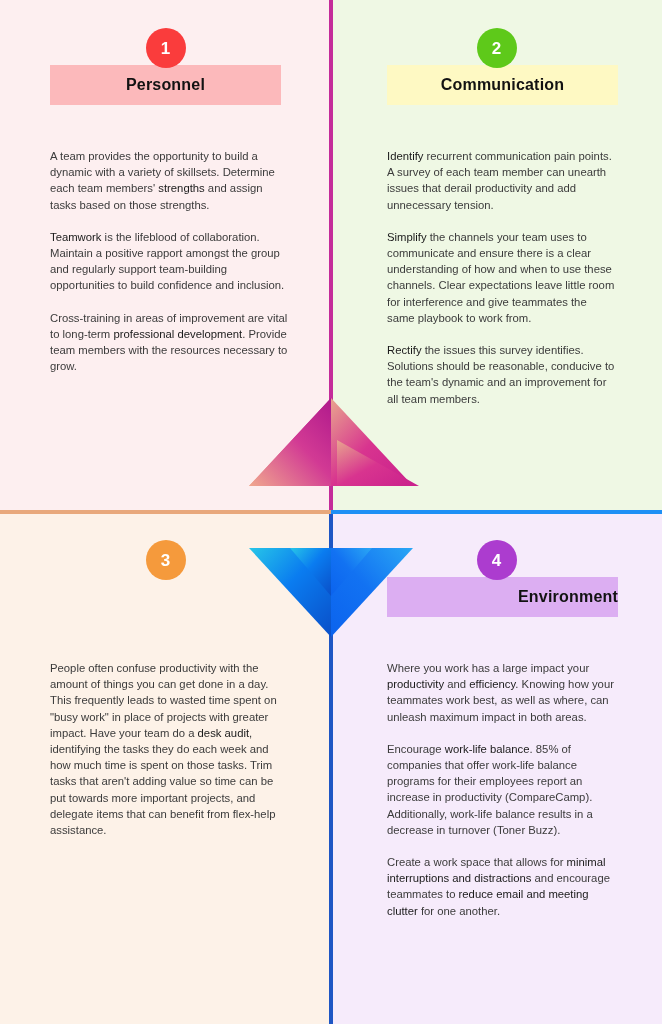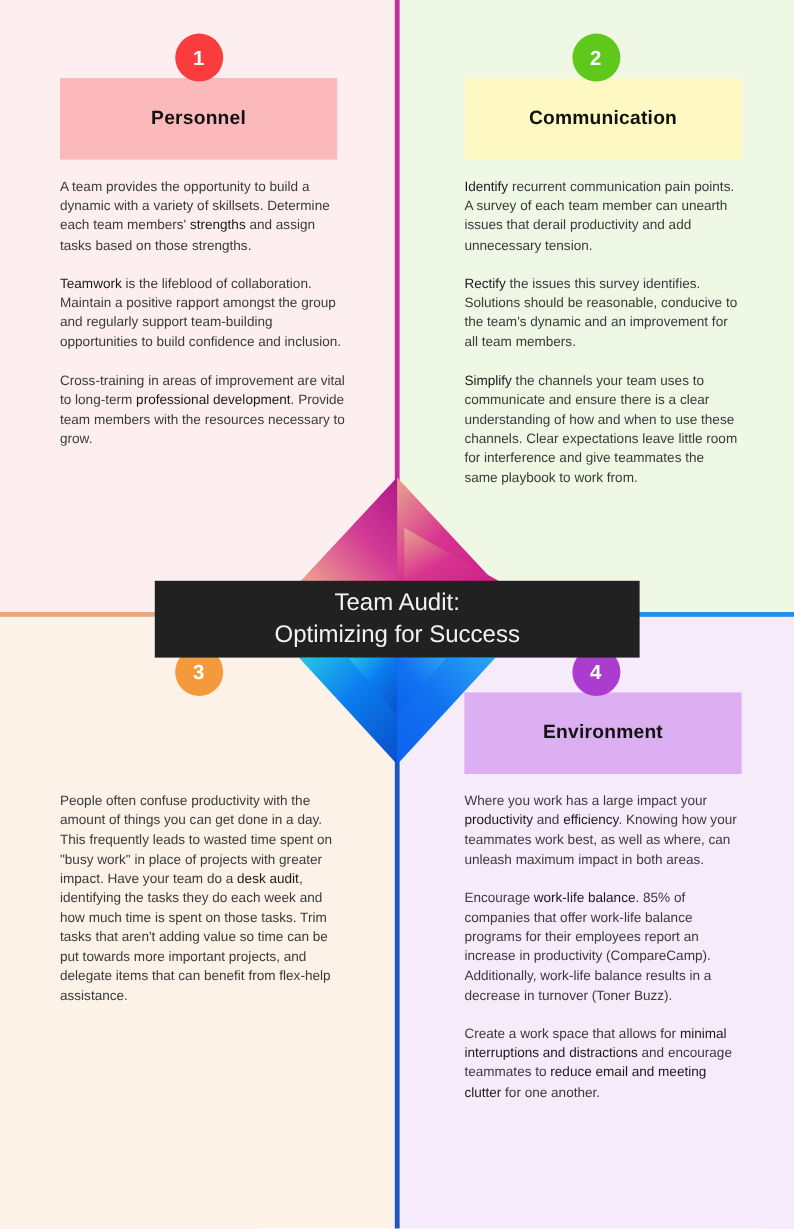--- a/index.html
+++ b/index.html
@@ -73,32 +73,32 @@
   .badge-1 { background: #fa3c3c; }
   .badge-2 { background: #5ec91a; }
   .badge-3 { background: #f59a3c; }
   .badge-4 { background: #ac3ccf; }
 
   .title-band {
     position: absolute;
     top: 65px;
     left: 50px;
     width: 231px;
-    height: 68px;
+    height: 40px;
     display: flex;
     align-items: center;
     justify-content: center;
     z-index: 2;
   }
   .quad-tr .title-band, .quad-br .title-band { left: 56px; }
 
   .band-1 { background: #fcb9bb; }
   .band-2 { background: #fef9c3; justify-content: center; }
   .band-3 { background: #fbd0a3; }
-  .band-4 { background: #dcaef2; }
+  .band-4 { background: #dcaef2; justify-content: flex-end; }
 
   .title-band .label {
     font-size: 16px;
     font-weight: bold;
     color: #121212;
     letter-spacing: 0.2px;
   }
 
   .body {
     position: absolute;
@@ -166,22 +166,22 @@
       </div>
   </div>
 
   <div class="quad quad-tr">
     <div class="badge badge-2">2</div>
     <div class="title-band band-2">
       <span class="label">Communication</span>
     </div>
     <div class="body">
         <p><b>Identify</b><span> recurrent communication pain points. A survey of each team member can unearth issues that derail productivity and add unnecessary tension.</span></p>
+        <p><b>Simplify</b><span> the channels your team uses to communicate and ensure there is a clear understanding of how and when to use these channels. Clear expectations leave little room for interference and give teammates the same playbook to work from.</span></p>
         <p><b>Rectify</b><span> the issues this survey identifies. Solutions should be reasonable, conducive to the team's dynamic and an improvement for all team members.</span></p>
-        <p><b>Simplify</b><span> the channels your team uses to communicate and ensure there is a clear understanding of how and when to use these channels. Clear expectations leave little room for interference and give teammates the same playbook to work from.</span></p>
       </div>
   </div>
 
   <div class="quad quad-bl">
     <div class="badge badge-3">3</div>
     <div class="body">
         <p><span>People often confuse productivity with the amount of things you can get done in a day. This frequently leads to wasted time spent on "busy work" in place of projects with greater impact. Have your team do a </span><b>desk audit</b><span>, identifying the tasks they do each week and how much time is spent on those tasks. Trim tasks that aren't adding value so time can be put towards more important projects, and delegate items that can benefit from flex-help assistance.</span></p>
       </div>
   </div>
 
@@ -232,18 +232,14 @@
     <polygon points="331,398 413,486 331,486" fill="url(#gradTopRight)"></polygon>
     <polygon points="337,440 419,486 337,486" fill="url(#gradTopRight)"></polygon>
 
     <polygon points="249,548 331,637 331,548" fill="url(#gradBotLeft)"></polygon>
     <polygon points="290,548 331,596 331,548" fill="url(#gradBotLeft)"></polygon>
 
     <polygon points="413,548 331,637 331,548" fill="url(#gradBotRight)"></polygon>
     <polygon points="372,548 331,596 331,548" fill="url(#gradBotRight)"></polygon>
   </svg>
 
-  <div class="center-banner">
-    <div class="ctitle">Team Audit:
-Optimizing for Success</div>
-  </div>
 
 </div>
 
 </body></html>

